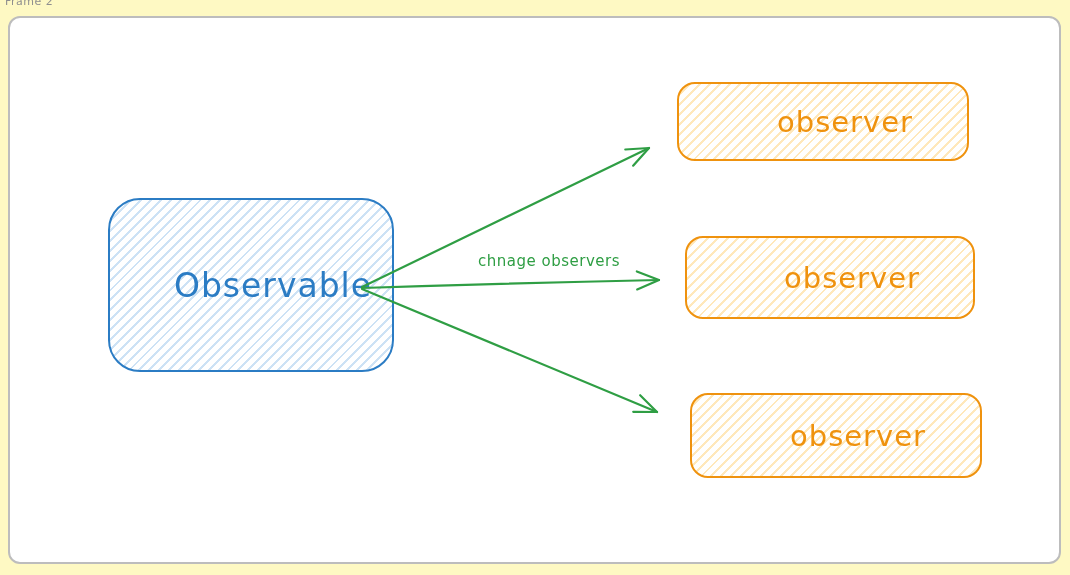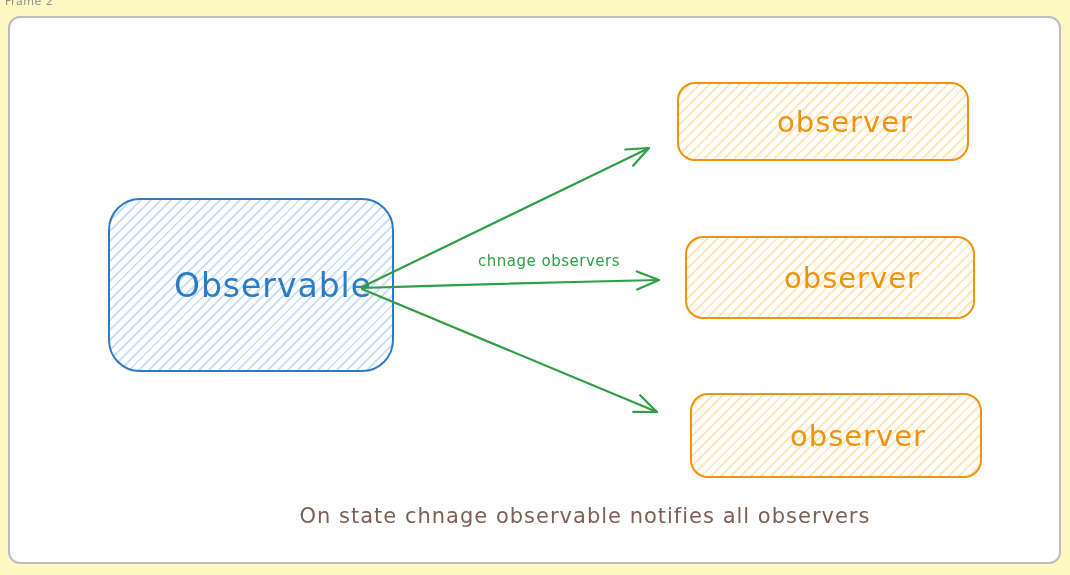--- a/index.html
+++ b/index.html
@@ -134,15 +134,14 @@
         <path d="M4 4 L26 13 L4 22" fill="none" stroke="var(--green, #2f9e44)" stroke-width="2.2" stroke-linecap="round" stroke-linejoin="round"></path>
       </marker>
     </defs>
     <path d="M362 287 L649 148" fill="none" stroke="var(--green, #2f9e44)" stroke-width="2.2" stroke-linecap="round" marker-end="url(#open-arrowhead)"></path>
     <path d="M362 288 Q515 283 659 280" fill="none" stroke="var(--green, #2f9e44)" stroke-width="2.2" stroke-linecap="round" marker-end="url(#open-arrowhead)"></path>
     <path d="M362 289 L657 412" fill="none" stroke="var(--green, #2f9e44)" stroke-width="2.2" stroke-linecap="round" marker-end="url(#open-arrowhead)"></path>
   </svg>
 
   <div class="arrow-label">chnage observers</div>
 
-  <div class="caption">On state chnage observable notifies all observers</div>
 
 </div>
 
 </body></html>

